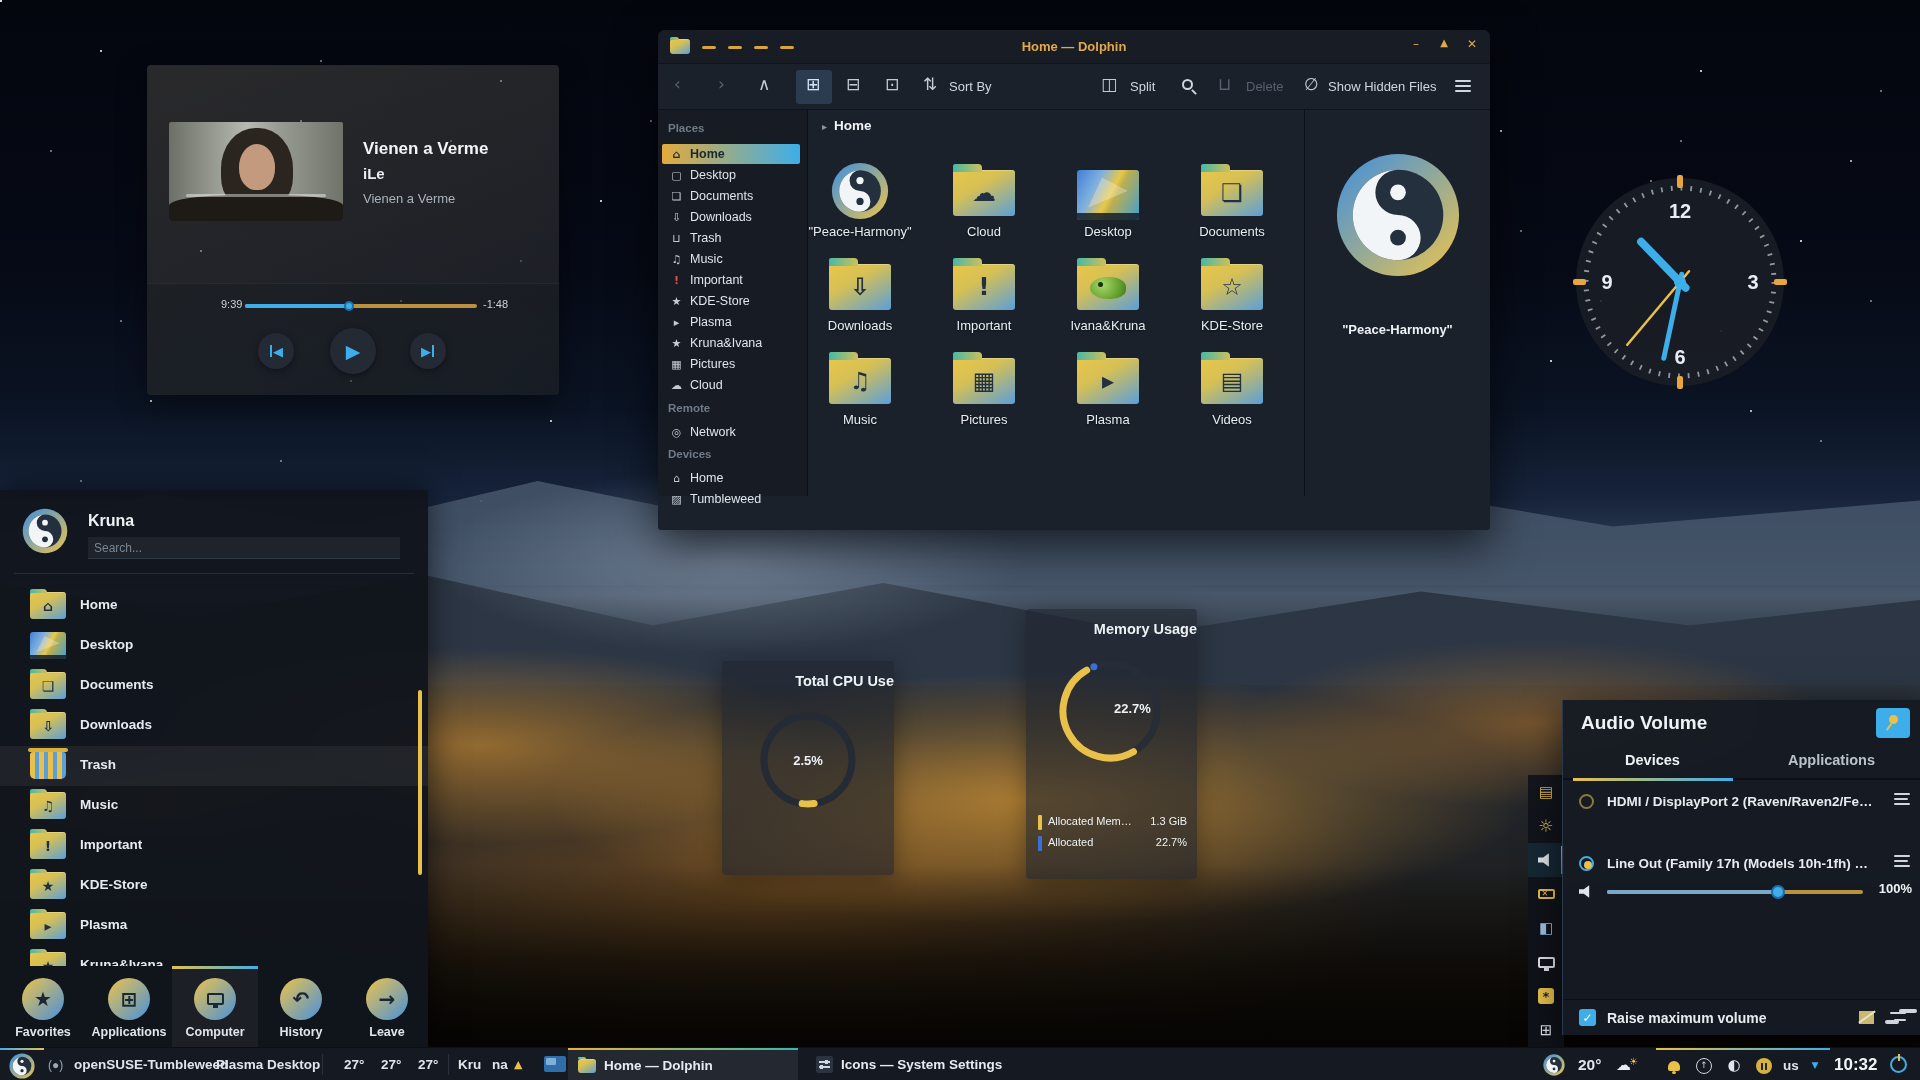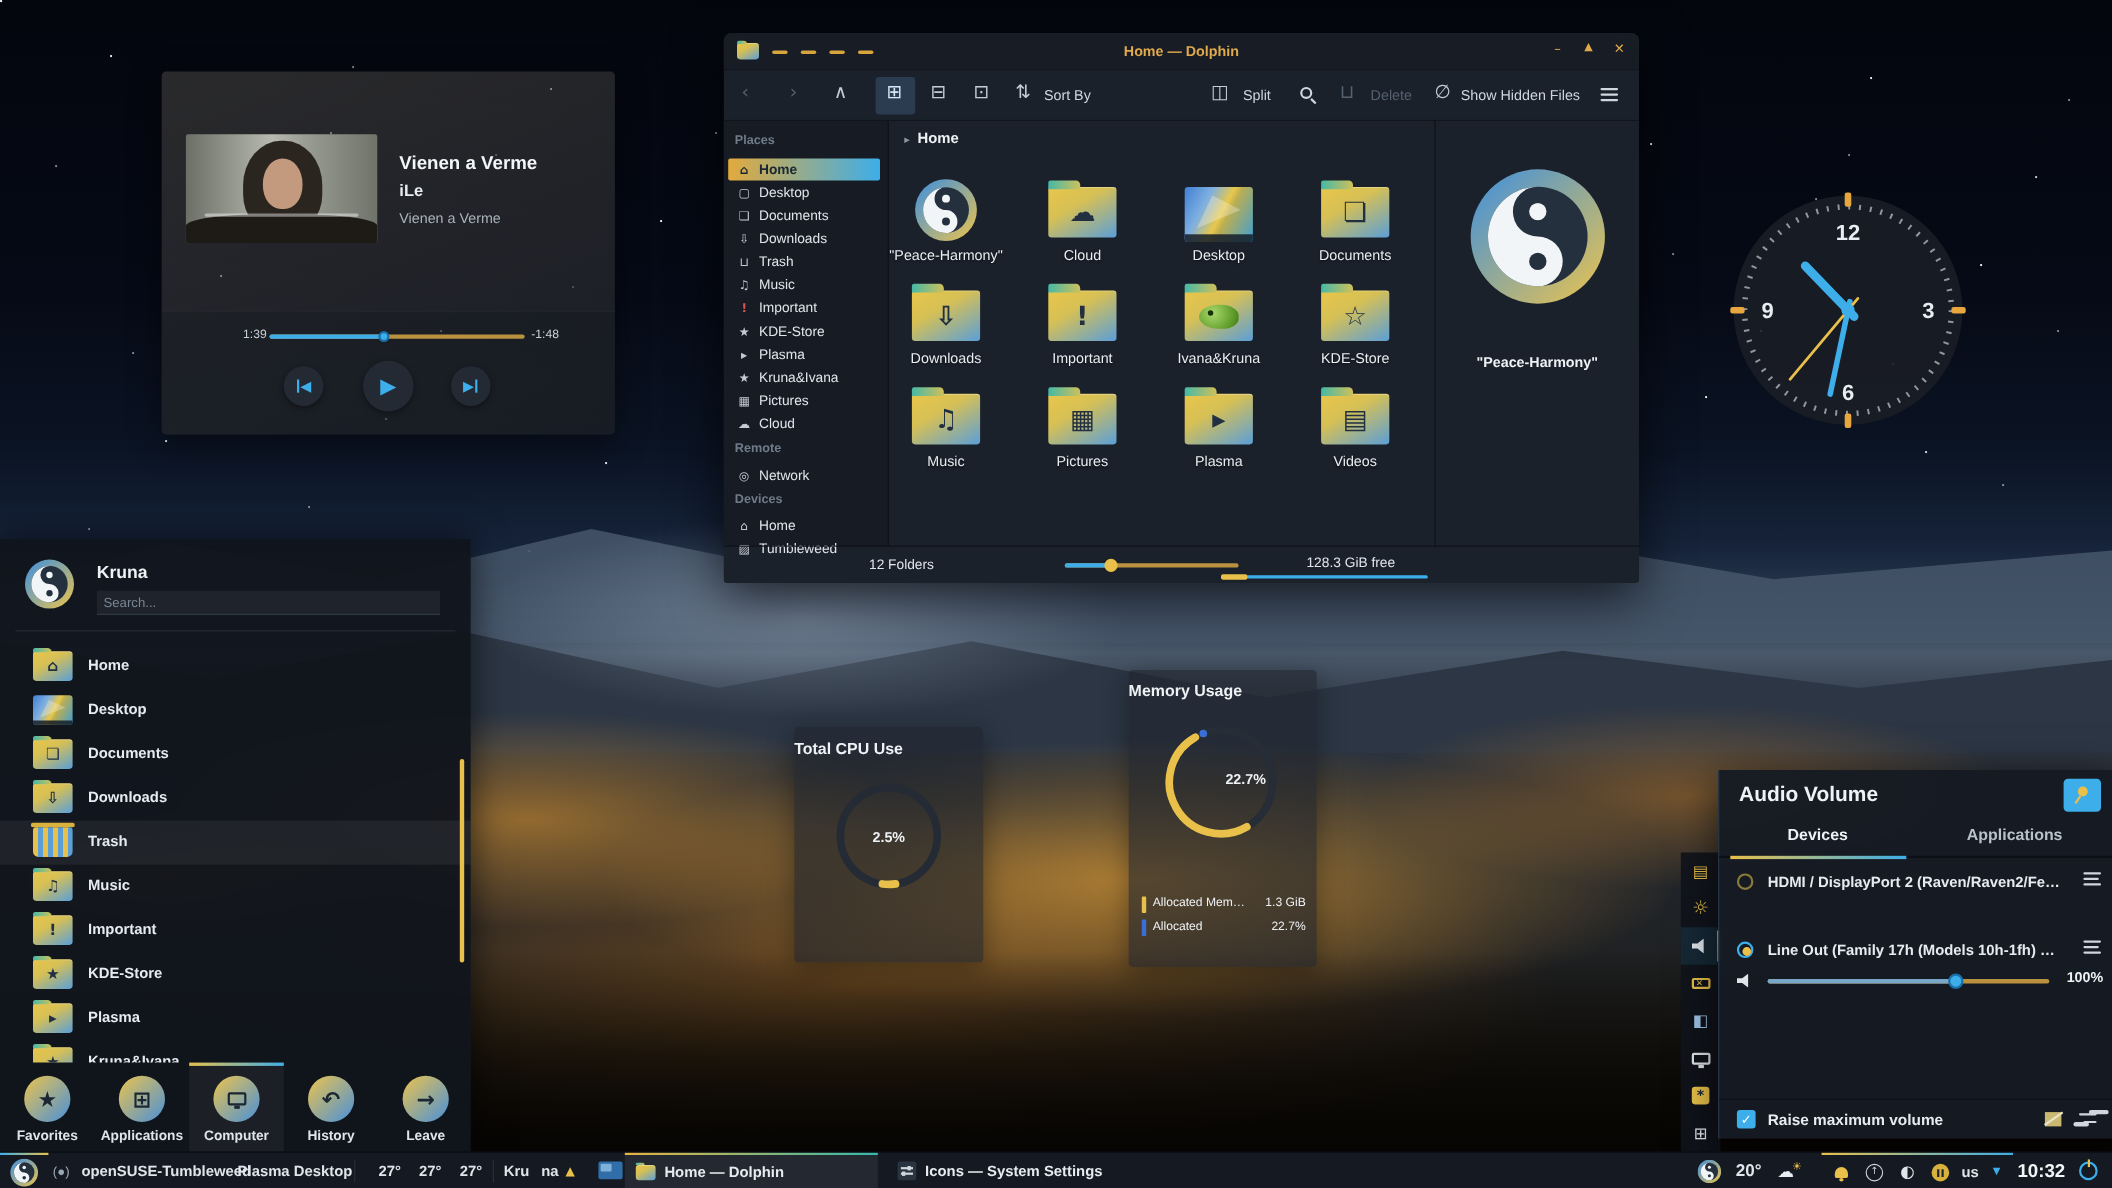--- a/index.html
+++ b/index.html
@@ -127,21 +127,21 @@
   .ktab.sel{background:rgba(255,255,255,.05);box-shadow:inset 0 3px 0 0 transparent;border-top:3px solid;border-image:linear-gradient(90deg,#e8c04a,#3daee9) 1}
   .ktab .circ{margin:12px auto 0;width:42px;height:42px;border-radius:50%;background:linear-gradient(135deg,#ecc44d,#4a90d9);display:flex;align-items:center;justify-content:center;color:#1b2733;font-size:20px;font-weight:bold}
   .ktab.sel .circ{margin-top:9px}
   .ktab .tl{margin-top:5px;font-size:12.5px;font-weight:bold;color:#dfe5ea}
   .mong{width:17px;height:12px;border:2px solid #1b2733;border-radius:2px;position:relative;background:transparent}
   .mong::after{content:"";position:absolute;left:4px;bottom:-5px;width:5px;height:3px;background:#1b2733}
   
   .gaugew{border-radius:4px;background:rgba(32,37,45,.62);box-shadow:0 6px 24px rgba(0,0,0,.35)}
   .cpuw{left:722px;top:661px;width:172px;height:214px}
   .memw{left:1026px;top:609px;width:171px;height:270px}
-  .gtitle{position:absolute;left:0;top:12px;width:100%;text-align:left;font-size:14.5px;font-weight:bold;color:#eef2f5}
+  .gtitle{position:absolute;left:0;top:12px;width:100%;text-align:right;font-size:14.5px;font-weight:bold;color:#eef2f5}
   .gval{position:absolute;font-size:13px;font-weight:bold;color:#eef2f5}
   .legrow{position:absolute;left:12px;right:10px;height:18px;font-size:11px;font-weight:normal}
   .legrow .cb{position:absolute;left:0;top:1px;width:4px;height:15px;border-radius:1px}
   .legrow .ll{position:absolute;left:10px;top:1px;color:#eef2f5}
   .legrow .lv{position:absolute;right:0;top:1px;color:#eef2f5}
   
   .traystrip{left:1528px;top:775px;width:36px;height:272px;background:rgba(16,20,27,.92)}
   .tslot{position:absolute;left:0;width:36px;height:34px;display:flex;align-items:center;justify-content:center;cursor:pointer}
   .tslot.on{background:rgba(61,174,233,.13)}
   .tslot.on::after{content:"";position:absolute;right:0;top:3px;width:3px;height:28px;background:linear-gradient(180deg,#e8c04a,#3daee9)}
@@ -241,21 +241,21 @@
       <div class="hair"></div>
       <div class="face"></div>
       <div class="bodyv"></div>
       <div class="cap"></div>
     </div>
     <div class="mtitle">Vienen a Verme</div>
     <div class="martist">iLe</div>
     <div class="malbum">Vienen a Verme</div>
     <div class="mbot">
       <div class="mrow">
-        <span class="mtime" style="left:74px">1:39</span>
+        <span class="mtime" style="left:74px">9:39</span>
         <div class="mtrack">
           <div class="mfill"></div>
           <div class="mknob"></div>
         </div>
         <span class="mtime" style="left:336px">-1:48</span>
       </div>
       <div class="mctrl">
         <button class="mbtn small" style="left:111px">
           <span class="bar"></span>
             <span class="g">◀</span>
@@ -443,29 +443,20 @@
             <div class="lbl">Videos</div>
           </div>
       </div>
 
       <div class="dinfo">
         <svg class="pyy yy">
             <use href="#yysym"></use>
           </svg>
         <div class="pname">"Peace-Harmony"</div>
       </div>
-    </div>
-    <div class="dstatus">
-      <span style="position:absolute;left:132px;top:9px">12 Folders</span>
-      <div class="zslider">
-          <div class="zf"></div>
-          <div class="zk"></div>
-        </div>
-      <span style="position:absolute;left:500px;top:7px;width:140px;text-align:center">128.3 GiB free</span>
-      <div class="diskbar"></div>
     </div>
   </div>
 
   <svg class="abs clockpos" width="220" height="220" viewBox="0 0 220 220">
     <circle cx="110" cy="110" r="104" fill="rgba(26,30,37,0.88)"></circle>
     <circle cx="110" cy="110" r="94" fill="none" stroke="#aeb6bf" stroke-width="5" stroke-dasharray="1.8 8.04" opacity="0.8"></circle>
     <g fill="#e8a73e">
       <rect x="107" y="3" width="6" height="13" rx="2"></rect>
       <rect x="107" y="204" width="6" height="13" rx="2"></rect>
       <rect x="3" y="107" width="13" height="6" rx="2"></rect>

